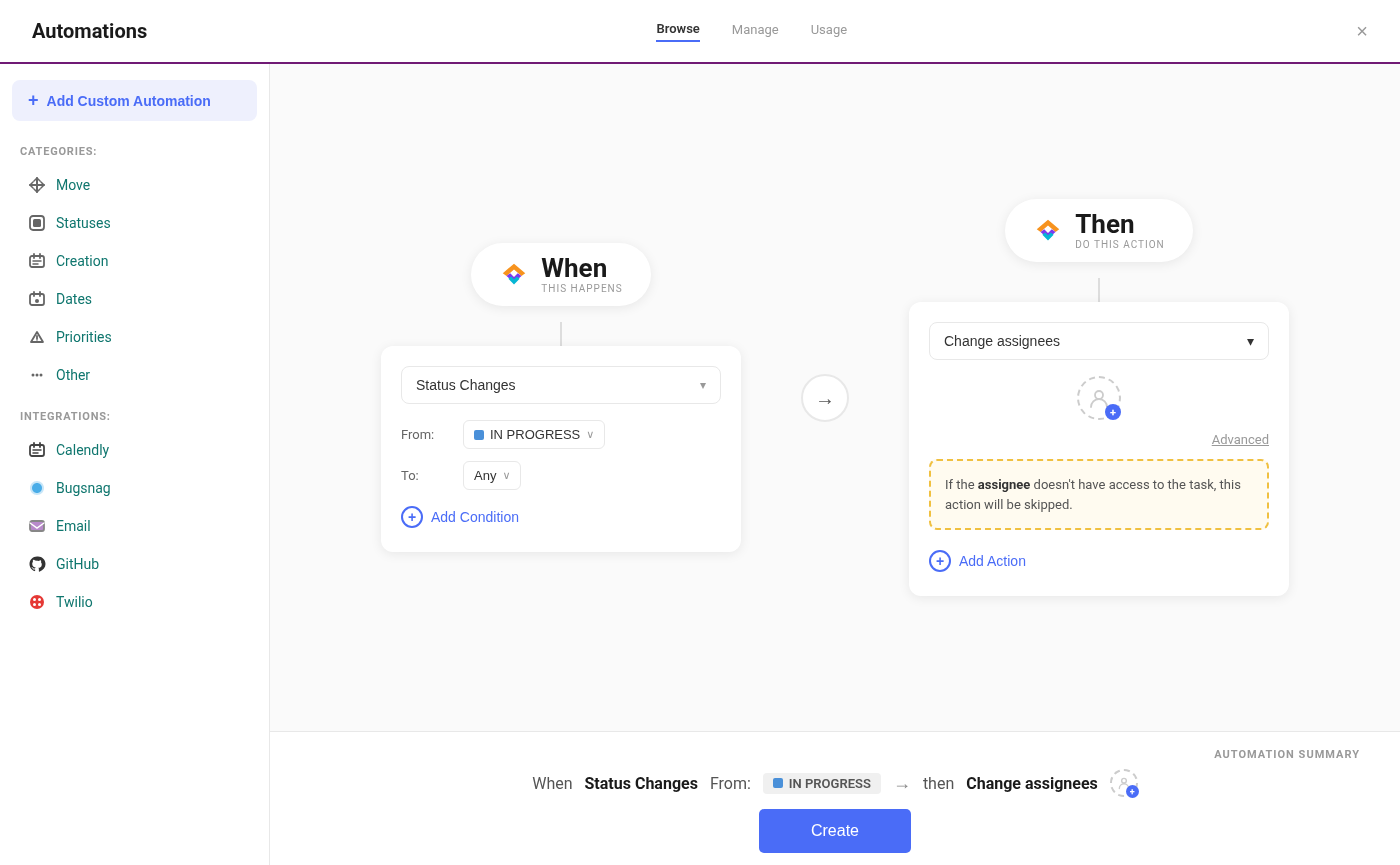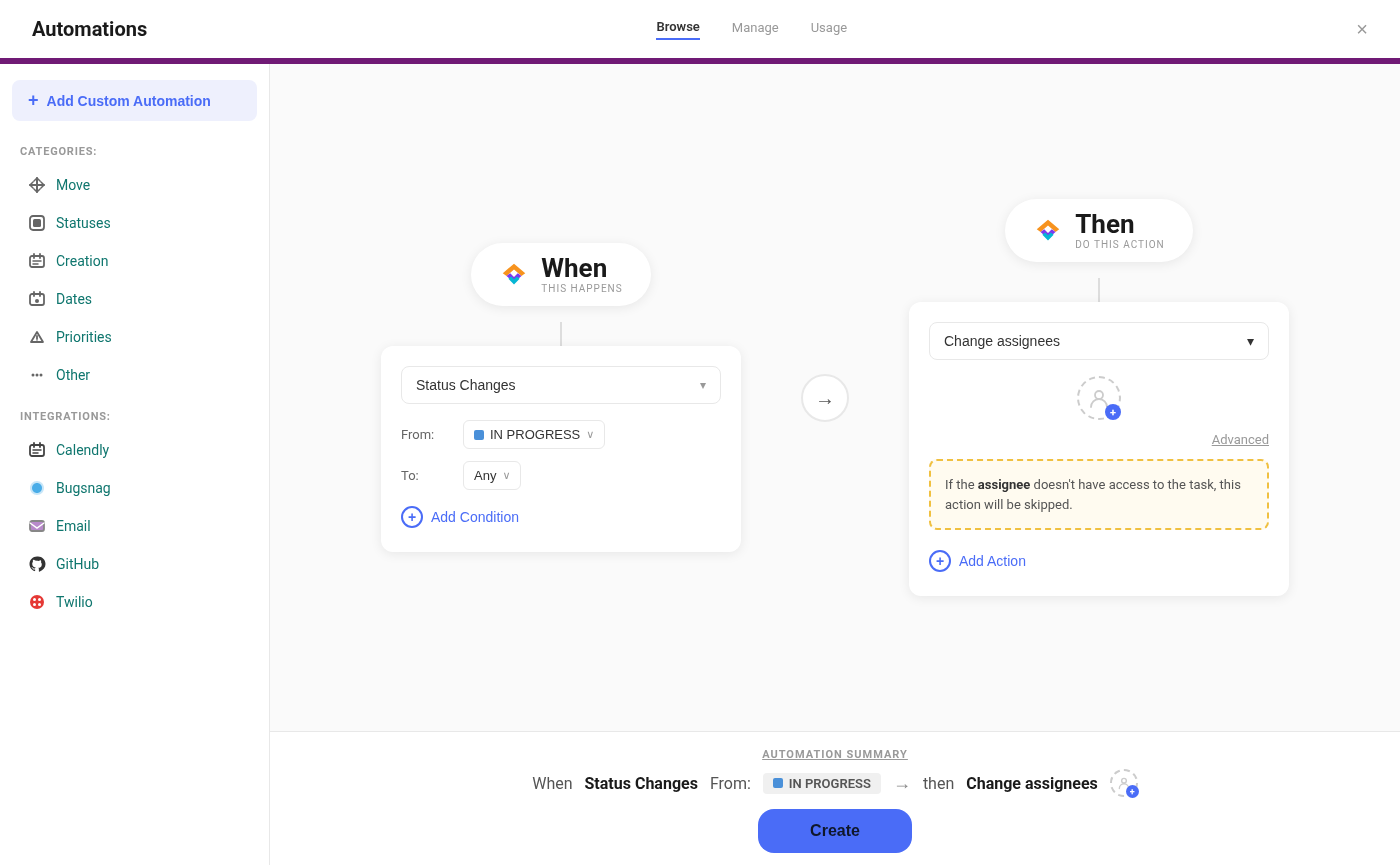--- a/index.html
+++ b/index.html
@@ -1,21 +1,21 @@
 <!DOCTYPE html>
 <html><head>
   <meta charset="utf-8">
   <style>
     * { box-sizing: border-box; margin: 0; padding: 0; }
     body { font-family: -apple-system, BlinkMacSystemFont, 'Segoe UI', Roboto, sans-serif; background: #fff; color: #333; width: 1400px; height: 865px; overflow: hidden; position: relative; }
 
     
     .header {
       display: flex; align-items: center; justify-content: space-between;
-      padding: 0 32px; height: 64px; border-bottom: 6px solid #701a75;
+      padding: 0 32px; height: 64px; border-bottom: 2px solid #701a75;
     }
     .header-title { font-size: 20px; font-weight: 700; color: #1a1a1a; }
     .header-tabs { display: flex; gap: 32px; align-items: center; }
     .header-tab { font-size: 13px; color: #999; cursor: pointer; padding-bottom: 4px; text-decoration: none; }
     .header-tab.active { color: #333; font-weight: 600; border-bottom: 2px solid #4a6cf7; }
     .close-btn { color: #999; cursor: pointer; font-size: 20px; background: none; border: none; }
 
     
     .layout { display: flex; height: calc(865px - 64px); }
 
@@ -149,21 +149,21 @@
     }
     .add-action-btn .plus-circle { width: 22px; height: 22px; border-radius: 50%; border: 2px solid #4a6cf7; display: flex; align-items: center; justify-content: center; font-size: 14px; font-weight: 700; color: #4a6cf7; }
 
     
     .summary-bar {
       border-top: 1px solid #e8e8e8; background: white; padding: 0 40px;
       min-height: 100px;
     }
     .summary-label {
       font-size: 11px; font-weight: 700; color: #999; letter-spacing: 1px;
-      text-transform: uppercase; text-align: center; padding: 16px 0 8px; text-decoration: underline;
+      text-transform: uppercase; text-align: right; padding: 16px 0 8px;
     }
     .summary-row {
       display: flex; align-items: center; gap: 12px; justify-content: center;
       font-size: 16px; color: #555;
     }
     .summary-row strong { color: #1a1a1a; font-weight: 700; }
     .summary-status {
       display: flex; align-items: center; gap: 6px;
       background: #f0f0f0; border-radius: 4px; padding: 3px 10px;
       font-size: 13px; font-weight: 600; color: #555;
@@ -177,22 +177,22 @@
     }
     .summary-assignee-icon .plus-badge {
       position: absolute; bottom: -3px; right: -3px;
       width: 13px; height: 13px; background: #4a6cf7; border-radius: 50%;
       display: flex; align-items: center; justify-content: center;
       color: white; font-size: 9px; font-weight: 700;
     }
 
     .create-btn-area { display: flex; justify-content: center; padding: 12px; }
     .create-btn {
-      background: #4a6cf7; color: #0f172a; border: none; border-radius: 16px;
-      padding: 13px 52px; font-size: 16px; font-weight: 700; cursor: pointer;
+      background: #4a6cf7; color: #ffffff; border: none; border-radius: 5px;
+      padding: 13px 52px; font-size: 16px; font-weight: 400; cursor: pointer;
     }
 
     
     .cu-icon { width: 30px; height: 30px; }
   </style>
 </head>
 <body>
 
 <div class="header">
   <span class="header-title">Automations</span>

